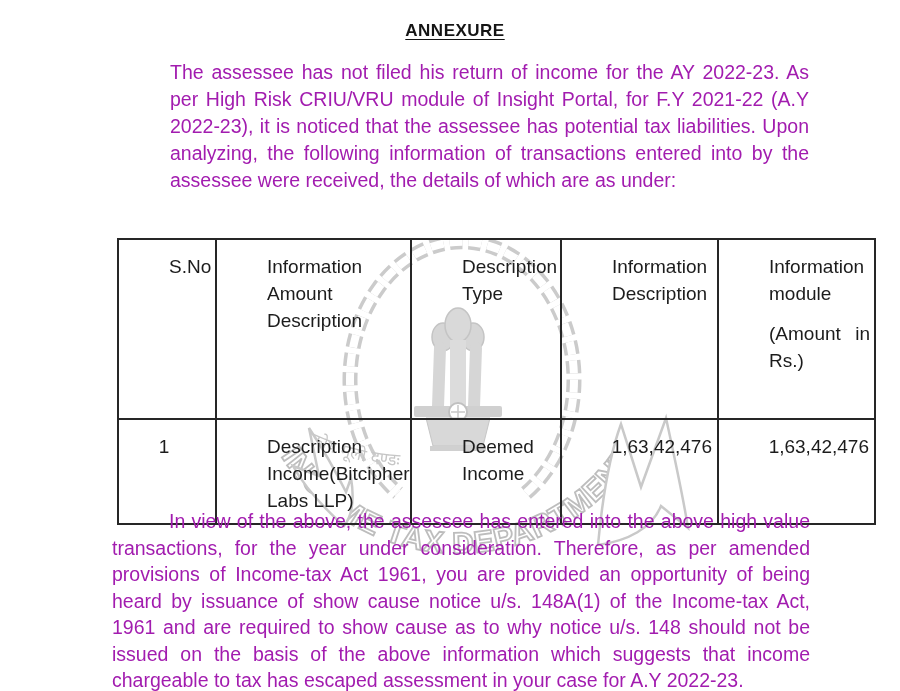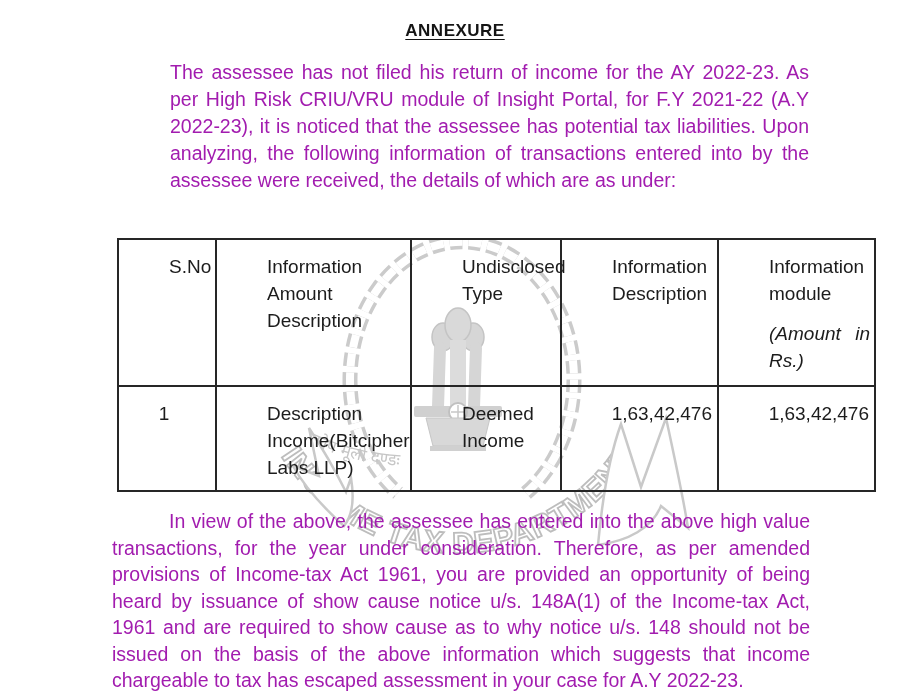--- a/index.html
+++ b/index.html
@@ -40,25 +40,25 @@
   }
   .infotable th,.infotable td{
     border:2px solid #262626;
     font-weight:normal;
     vertical-align:top;
     text-align:justify;
     padding:13px 4px 0 50px;
     overflow:visible;
     background:transparent;
   }
-  .infotable tr.hdr{height:147px;}
+  .infotable tr.hdr{height:180px;}
   .infotable tr.datarow{height:105px;}
   .infotable .cell-sno-data{text-align:center;padding-left:2px;padding-right:8px;}
   .infotable td.num{text-align:right;padding-left:22px;padding-right:5px;border-radius:25px;}
-  .amount-note{margin-top:13px;font-style:italic;}
+  .amount-note{margin-top:13px;}
   .watermark{
     position:absolute;left:270px;top:240px;
     width:440px;height:345px;
     z-index:0;
   }
   .wm-banner-text{
     fill:none;stroke:#bdbdbd;stroke-width:1.8px;
     font-family:"Liberation Sans", sans-serif;
     font-size:30px;font-weight:bold;letter-spacing:1px;
   }
@@ -117,21 +117,21 @@
       <col style="width:98px">
         <col style="width:195px">
         <col style="width:150px">
         <col style="width:157px">
         <col style="width:157px">
     </colgroup>
     <thead>
       <tr class="hdr">
         <th>S.No</th>
         <th>Information Amount Description</th>
-        <th>Undisclosed Type</th>
+        <th>Description Type</th>
         <th>Information Description</th>
         <th>
           <div>Information module</div>
           <div class="amount-note">(Amount in Rs.)</div>
         </th>
       </tr>
     </thead>
     <tbody>
       <tr class="datarow">
         <td class="cell-sno-data">1</td>

